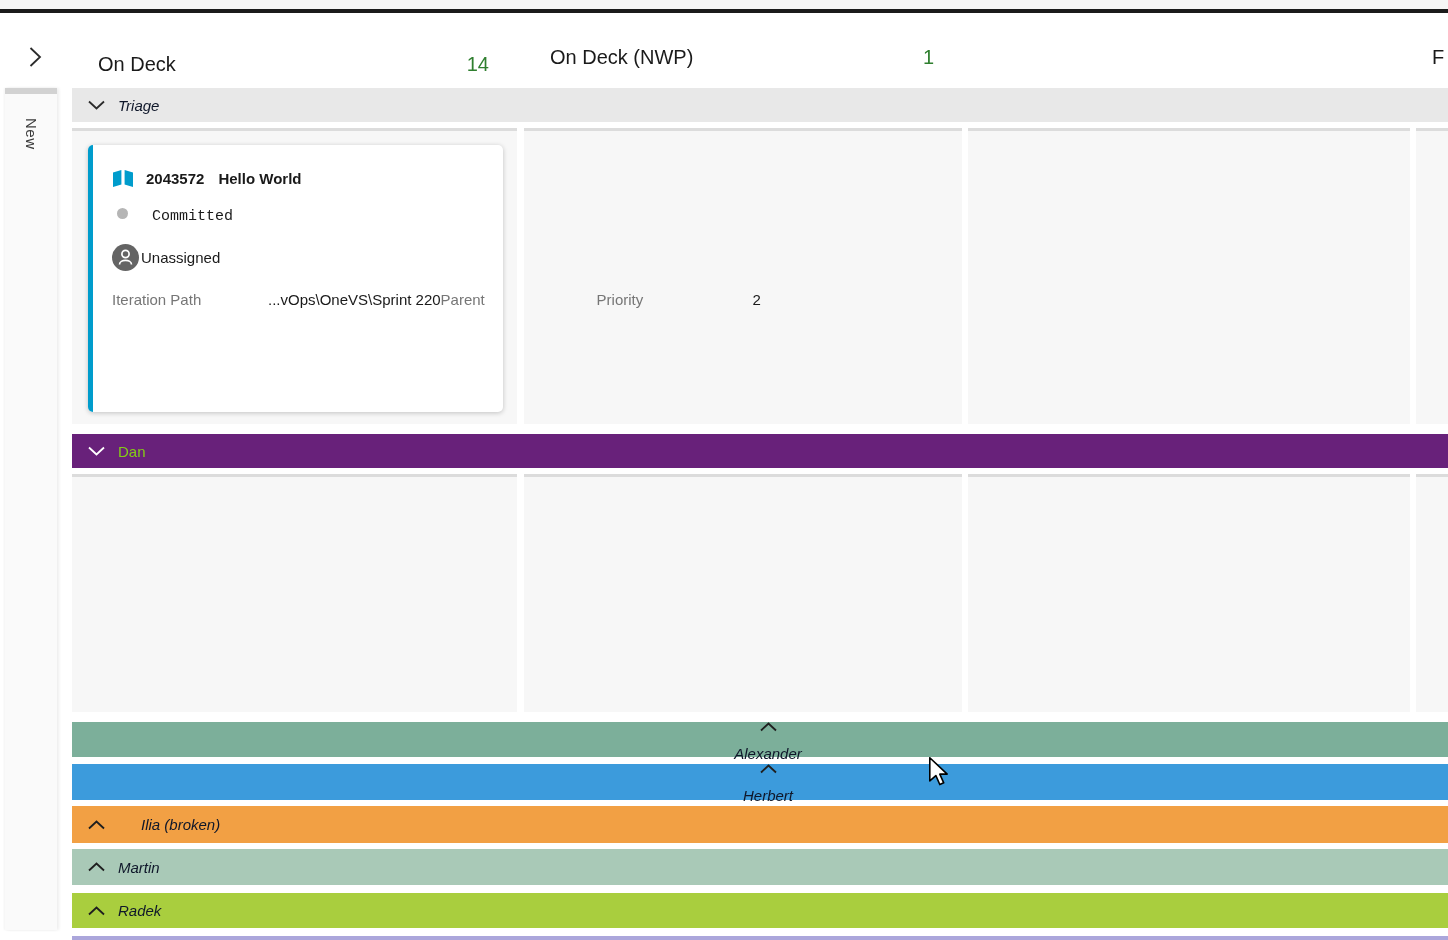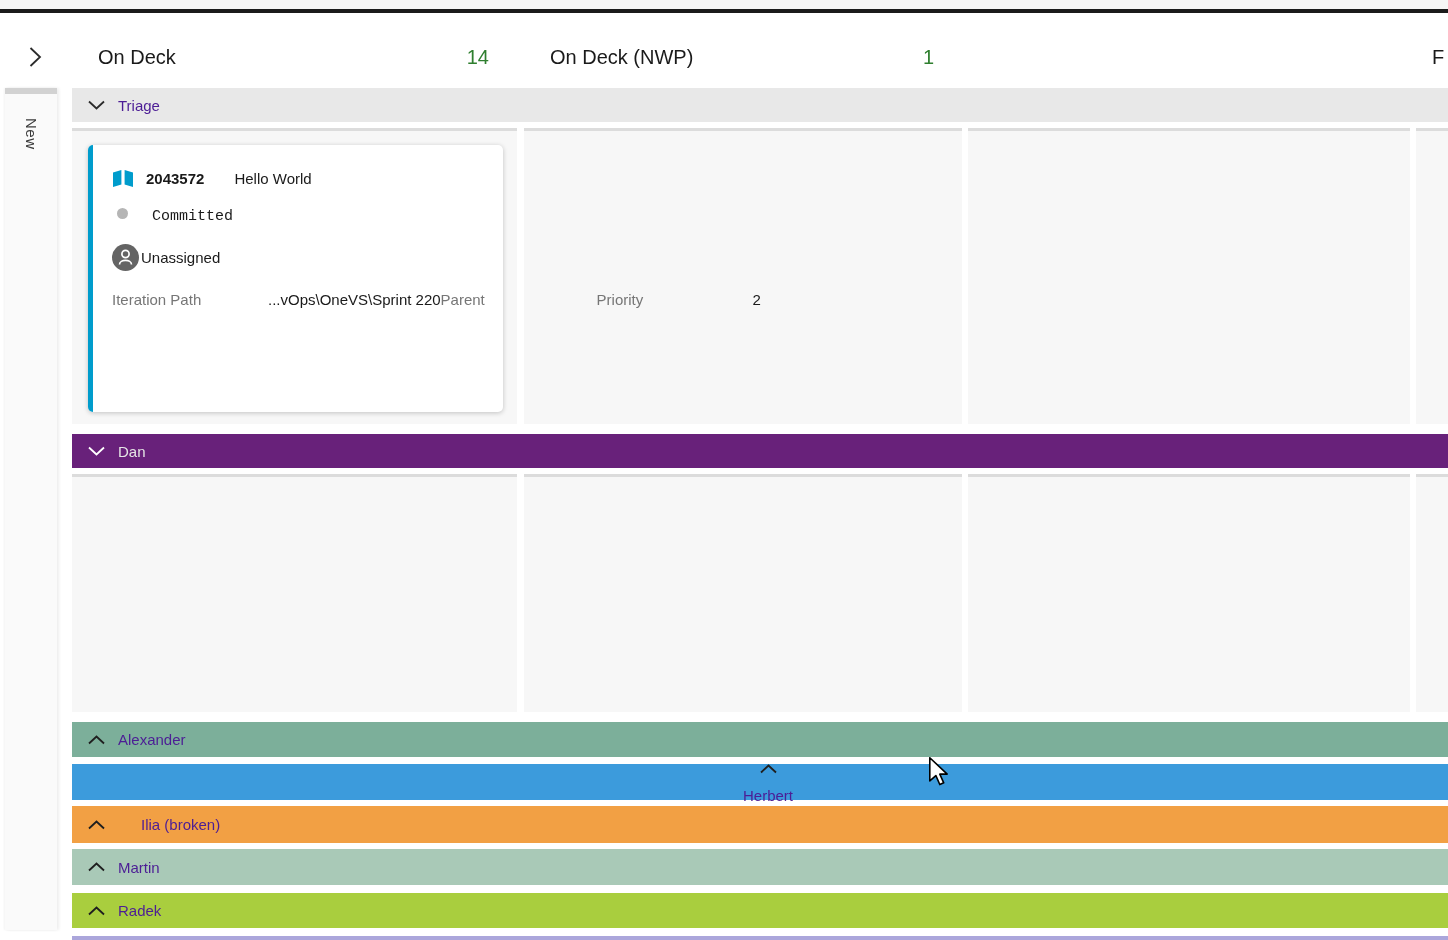--- a/index.html
+++ b/index.html
@@ -27,21 +27,21 @@
   }
 
   
   .col-header {
     position: absolute; top: 38px; height: 38px;
     display: flex; align-items: center; justify-content: space-between;
     font-size: 20px; color: #1a1a1a;
     padding-left: 26px; padding-right: 28px;
   }
   .col-header .count { font-size: 20px; }
-  .col-header-1 { left: 72px;   width: 445px; }
+  .col-header-1 { left: 72px;   width: 445px; align-items: flex-end; }
   .col-header-2 { left: 524px;  width: 438px; }
   .col-header-3 { left: 968px;  width: 442px; }
   .col-header-4 { left: 1416px; width: 32px; padding-left: 16px; padding-right: 0; overflow: hidden; }
 
   
   .collapsed-col {
     position: absolute; left: 5px; top: 88px; width: 52px; height: 842px;
     background: #fafafa;
     box-shadow: 2px 0 3px rgba(0,0,0,0.07), -1px 0 2px rgba(0,0,0,0.05);
     cursor: pointer;
@@ -53,22 +53,22 @@
     font-size: 15px; color: #3a3a3a; letter-spacing: 0.5px;
   }
 
   
   .lane-bar {
     position: absolute; left: 72px; width: 1376px; height: 34px;
     display: flex; align-items: center;
     padding-left: 16px; gap: 13px;
     font-size: 15px; cursor: pointer;
   }
-  .lane-bar.dark-text  { color: #4c1d95; }
-  .lane-bar.light-text { color: #e5e5e5; }
+  .lane-bar.dark-text  { color: #0f172a; font-style: italic; }
+  .lane-bar.light-text { color: #84cc16; }
 
   .lane-triage    { top: 88px; }
   .lane-dan       { top: 434px; }
   .lane-alexander { top: 722px; height: 35px; }
   .lane-herbert   { top: 764px; height: 36px; }
   .lane-ilia      { top: 806px; height: 37px; gap: 36px; }
   .lane-martin    { top: 849px; height: 36px; }
   .lane-radek     { top: 893px; height: 35px; }
   .lane-partial   { top: 936px; height: 4px; padding: 0; }
 
@@ -97,21 +97,21 @@
     cursor: pointer;
   }
   .card-accent {
     position: absolute; left: 0; top: 0; bottom: 0; width: 5px;
     border-radius: 5px 0 0 5px;
   }
   .card-body { position: absolute; left: 5px; top: 0; right: 0; bottom: 0; padding: 21px 16px 17px 19px; font-size: 15px; color: #1a1a1a; }
 
   .card-title-row { display: flex; align-items: center; gap: 12px; height: 24px; }
   .card-id { font-weight: bold; }
-  .card-title { margin-left: 18px; }
+  .card-title { margin-left: 2px; font-weight: bold; }
 
   .card-state-row { display: flex; align-items: flex-start; gap: 24px; height: 20px; margin-top: 18px; padding-left: 5px; font-family: Liberation Mono, monospace; }
   .state-dot { width: 11px; height: 11px; border-radius: 50%; }
 
   .card-assignee-row { display: flex; align-items: center; gap: 2px; height: 28px; margin-top: 15px; }
   .avatar { width: 27px; height: 27px; border-radius: 50%; display: flex; align-items: center; justify-content: center; }
 
   .card-fields { margin-top: 17px; display: flex; flex-direction: row; }
   .field-row { display: flex; align-items: center; height: 22px; margin-bottom: 17px; }
   .field-label { width: 156px; color: #767676; flex: none; }
@@ -223,21 +223,21 @@
     <span>Dan</span>
   </div>
 
   <div class="row2">
     <div class="cell c1"></div>
     <div class="cell c2"></div>
     <div class="cell c3"></div>
     <div class="cell c4"></div>
   </div>
 
-  <div class="lane-bar lane-alexander dark-text" style="background-color: rgb(124, 175, 154);">
+  <div class="lane-bar lane-alexander dark-text" style="background-color: rgb(124, 175, 154); flex-direction: column;">
     <span>
       <svg class="icon-svg" width="17" height="10" viewBox="0 0 17 10">
         <polyline points="1,8.5 8.5,1.5 16,8.5" fill="none" stroke="#1f1f1f" stroke-width="1.8"></polyline>
       </svg>
     </span>
     <span>Alexander</span>
   </div>
 
   <div class="lane-bar lane-herbert dark-text" style="background-color: rgb(60, 155, 220); flex-direction: column;">
     <span>

